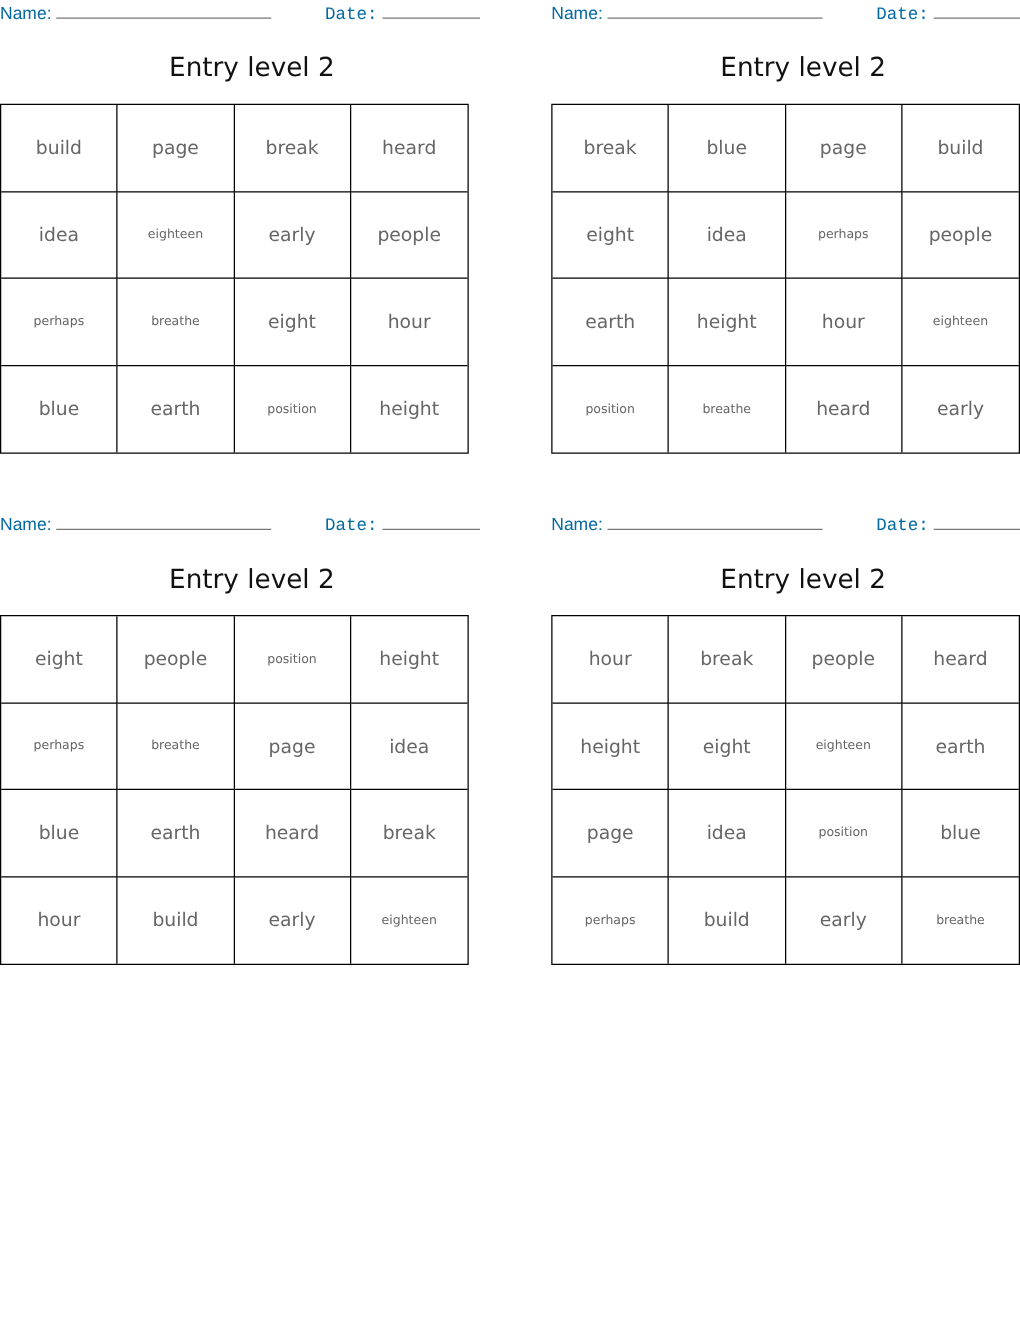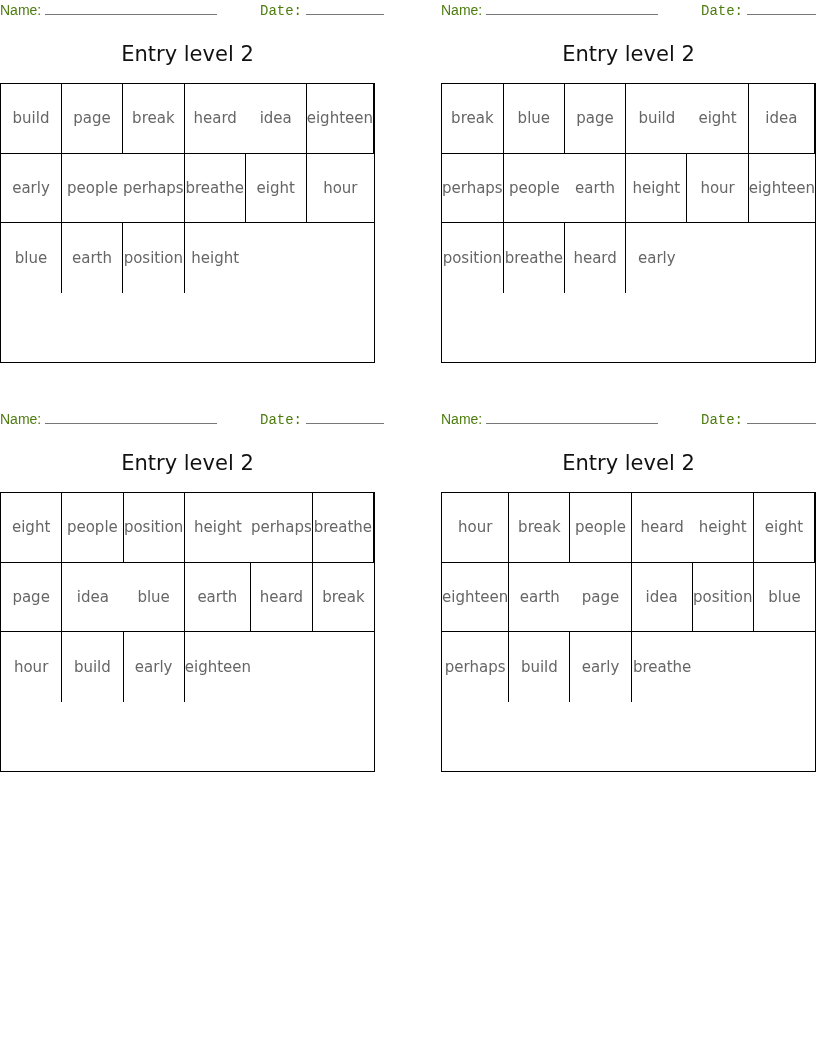--- a/index.html
+++ b/index.html
@@ -1,43 +1,43 @@
 <!DOCTYPE html>
 <html><head>
 <meta charset="utf-8">
 <style>
   html, body { margin: 0; padding: 0; background: #ffffff; }
   body { width: 816px; height: 1056px; position: relative; overflow: hidden; }
   .card { position: absolute; width: 375px; }
   .card-header {
     position: absolute; top: 0; left: 0; width: 375px; height: 20px;
-    font-family: "Liberation Sans", sans-serif; font-size: 14px; color: #4d7c0f;
+    font-family: "Liberation Sans", sans-serif; font-size: 14px; color: #0369a1;
   }
   .name-field { position: absolute; left: 0; top: 2px; white-space: nowrap; }
   .date-field { position: absolute; left: 260px; top: 2px; white-space: nowrap; font-family: Liberation Mono, monospace; }
   .blank { display: inline-block; border-bottom: 1px solid #777; vertical-align: baseline; height: 12px; margin-left: 4px; }
   .name-blank { width: 172px; }
   .date-blank { width: 78px; }
   .title {
     position: absolute; top: 42px; left: 0; width: 375px; text-align: center;
-    font-family: "DejaVu Sans", sans-serif; font-size: 21px; color: #111111;
+    font-family: "DejaVu Sans", sans-serif; font-size: 21px; color: #111111; padding-left: 14px;
   }
   .grid {
     position: absolute; top: 83px; left: 0; width: 373px; height: 278px;
     border: 1px solid #000; display: grid;
-    grid-template-columns: repeat(6, 1fr); grid-template-rows: repeat(4, 1fr);
+    grid-template-columns: repeat(4, 1fr); grid-template-rows: repeat(4, 1fr);
   }
   .cell {
     border-right: 1px solid #000; border-bottom: 1px solid #000;
     display: flex; align-items: center; justify-content: center;
     font-family: "DejaVu Sans", sans-serif; color: #666666; font-size: 15px;
   }
   .cell:nth-child(4n) { border-right: none; }
   .cell:nth-last-child(-n+4) { border-bottom: none; }
-  .cell.small { font-size: 15px; }
+  .cell.small { font-size: 10px; }
 </style>
 </head>
 <body>
 
 <div id="cards-root">
     <div class="card" style="left: 0px; top: 0px;">
       <div class="card-header">
         <span class="name-field"><span>Name:</span><span class="blank name-blank"></span></span>
         <span class="date-field"><span>Date:</span><span class="blank date-blank"></span></span>
       </div>

